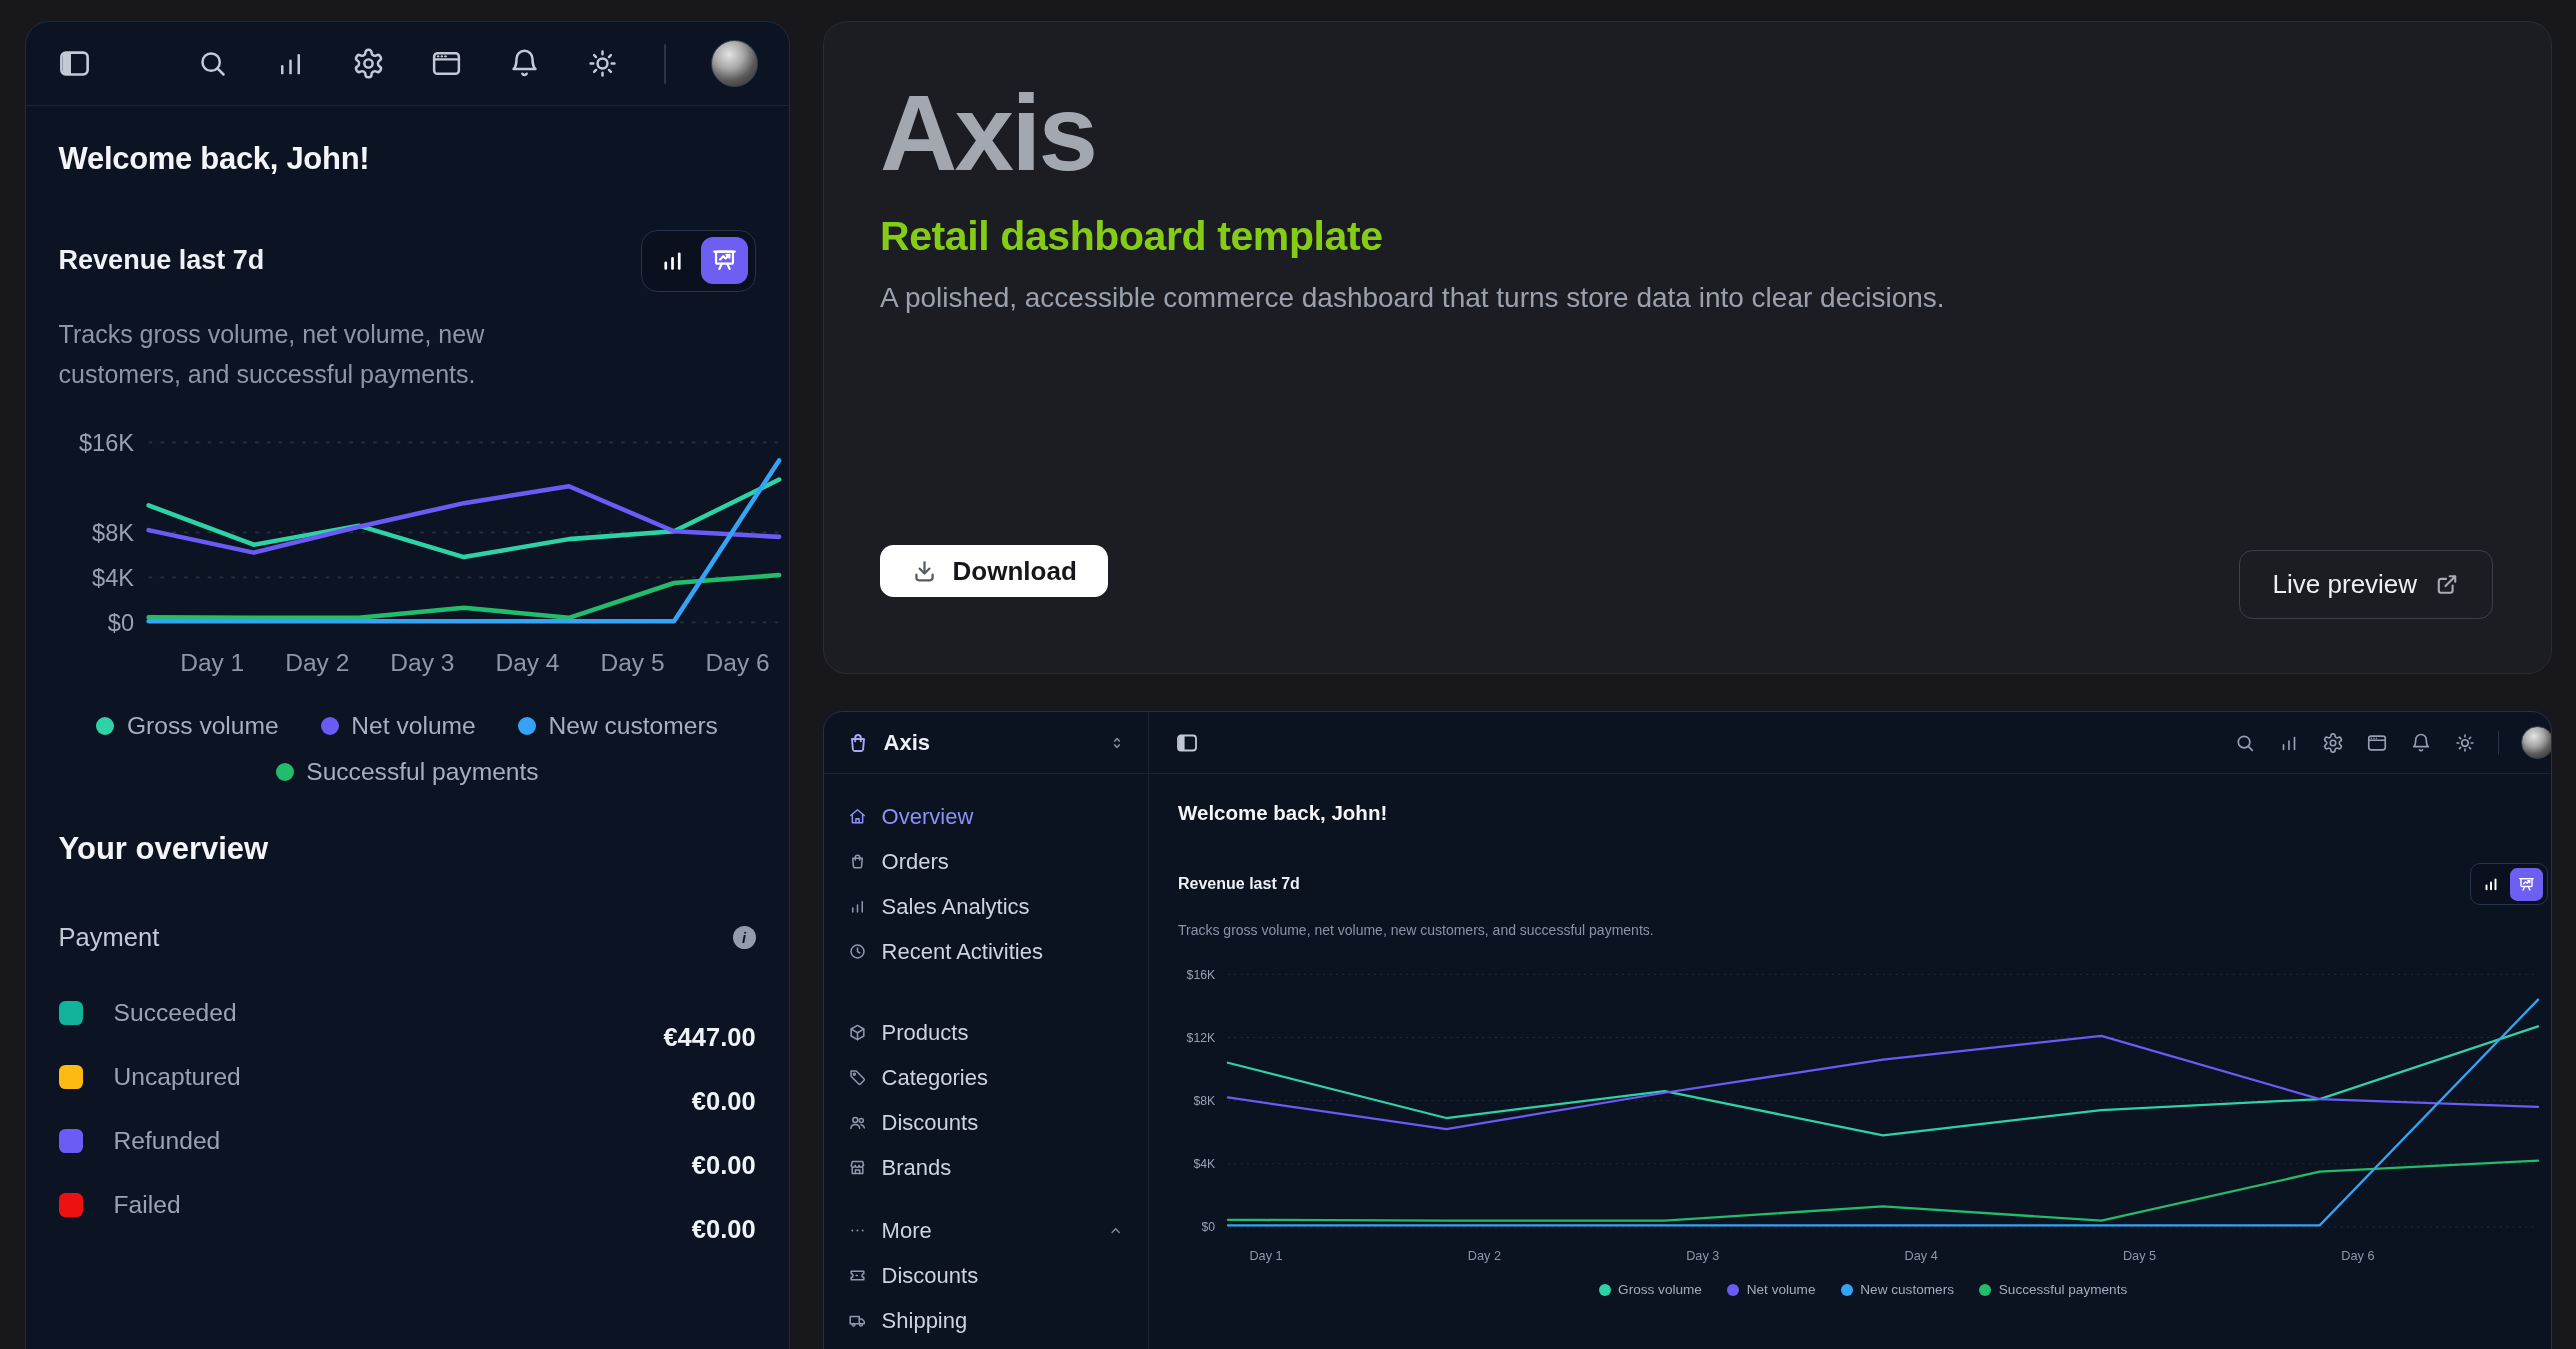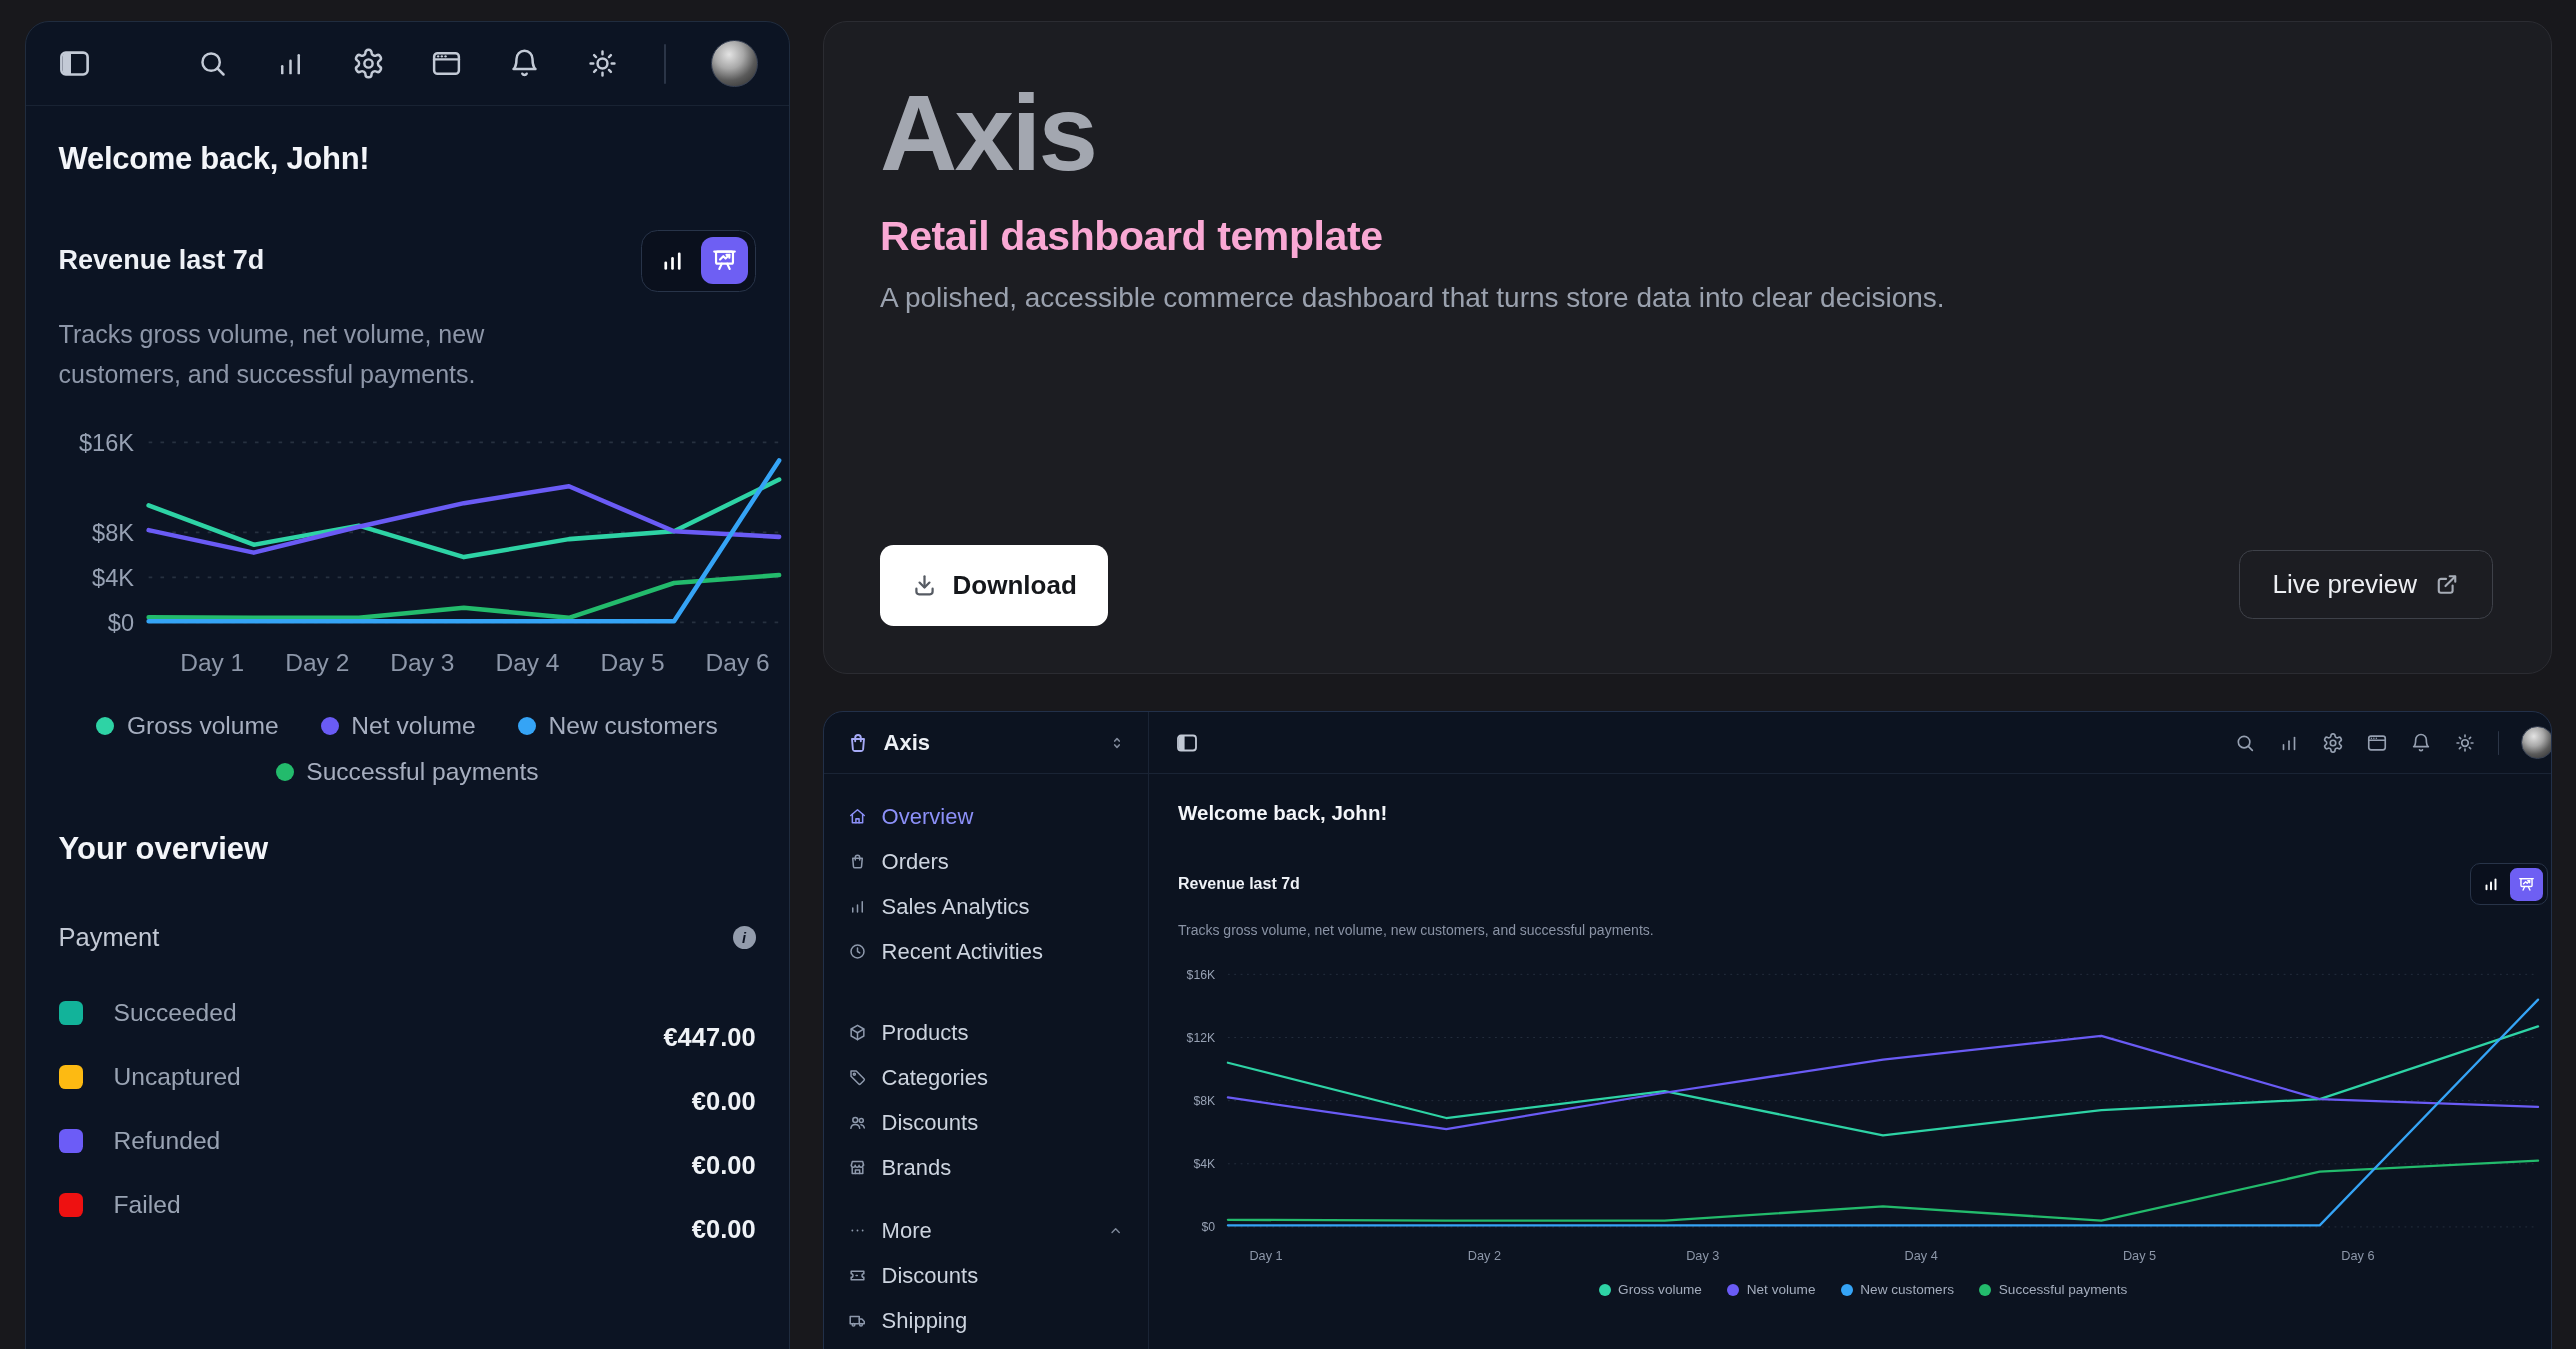--- a/index.html
+++ b/index.html
@@ -53,24 +53,24 @@
   .pay-sq { width:24px; height:24px; border-radius:6.4px; flex:none; }
   .pay-label { margin-left:31px; font-size:24.6px; color:#99a3b3; }
   .pay-amount { margin-left:auto; font-size:25.5px; font-weight:700; color:#eff2f6;margin-top:48px; }
 
   
   .hero {
     position:absolute; left:823px; top:21px; width:1729px; height:653px;
     background:#1c1d22; border:0.9px solid #2b2c32; border-radius:24px; padding:55px 58px 0 56px;
   }
   .hero-brand { font-size:107px; font-weight:600; letter-spacing:-2.7px; line-height:1.05; color:#a3a7b0; }
-  .hero-title { margin-top:24px; font-size:41px; font-weight:700; color:#f9a8d4; letter-spacing:-0.4px; }
+  .hero-title { margin-top:24px; font-size:41px; font-weight:700; color:#84cc16; letter-spacing:-0.4px; }
   .hero-desc { margin-top:16px; font-size:28px; line-height:1.55; color:#9aa1ae; max-width:1119px; }
   .btn-download {
-    position:absolute; left:56px; top:523px; height:81px; padding:0 31px;
+    position:absolute; left:56px; top:523px; height:52px; padding:0 31px;
     display:inline-flex; align-items:center; gap:14.6px;
     background:#ffffff; color:#15171b; border:none; border-radius:13.6px;
     font-size:26px; font-weight:600; cursor:pointer; font-family:inherit;
   }
   .btn-download .ic { color:#565b63; }
   .btn-live {
     position:absolute; right:58px; top:528px; height:69px; padding:0 33px;
     display:inline-flex; align-items:center; gap:16.4px;
     background:transparent; color:#edeff3; border:1.8px solid #3e4149; border-radius:13.6px;
     font-size:26px; font-weight:500; cursor:pointer; font-family:inherit;

